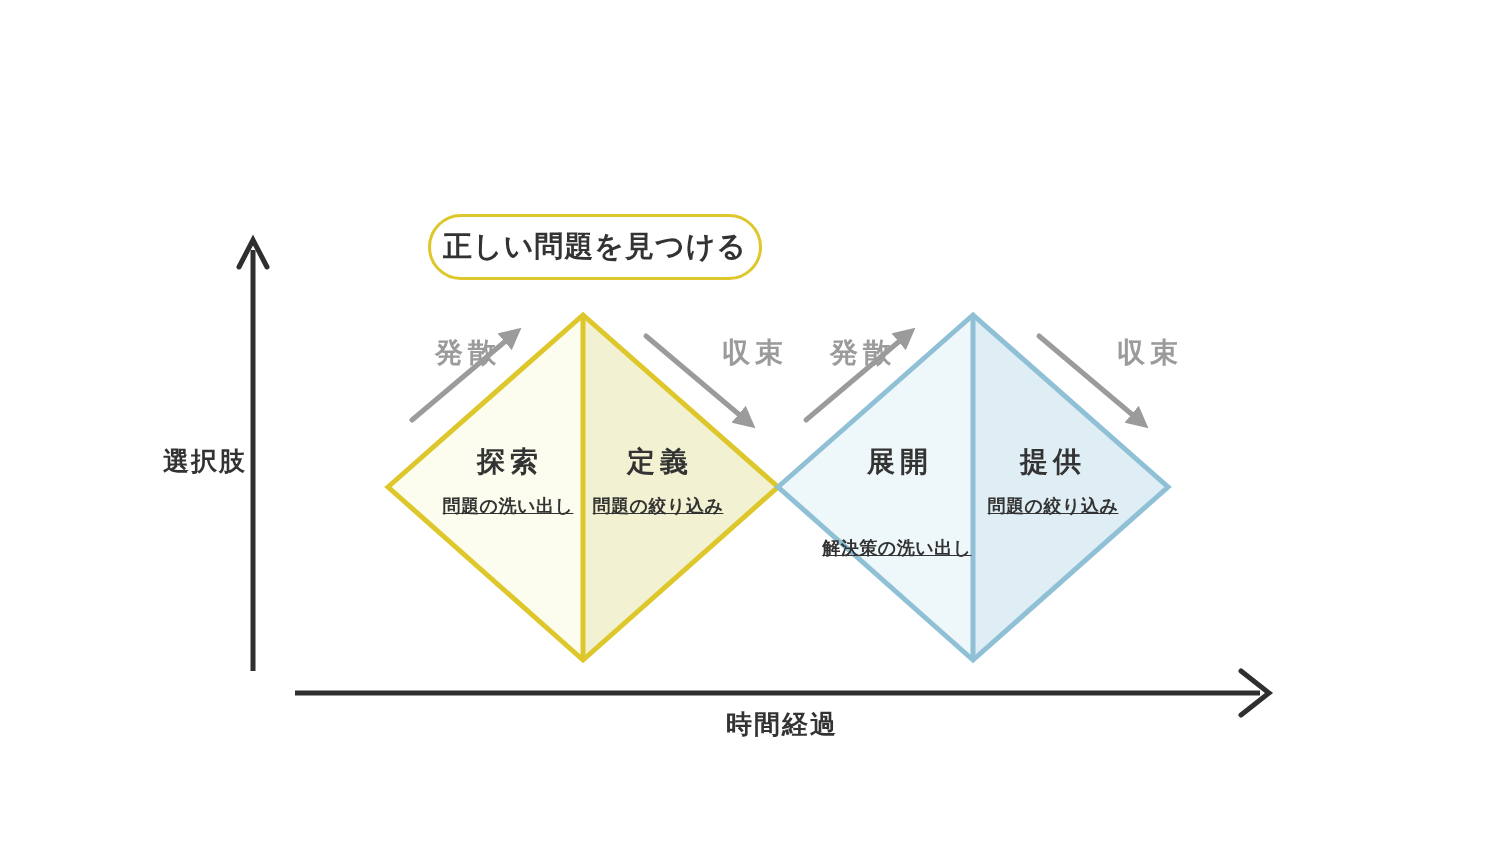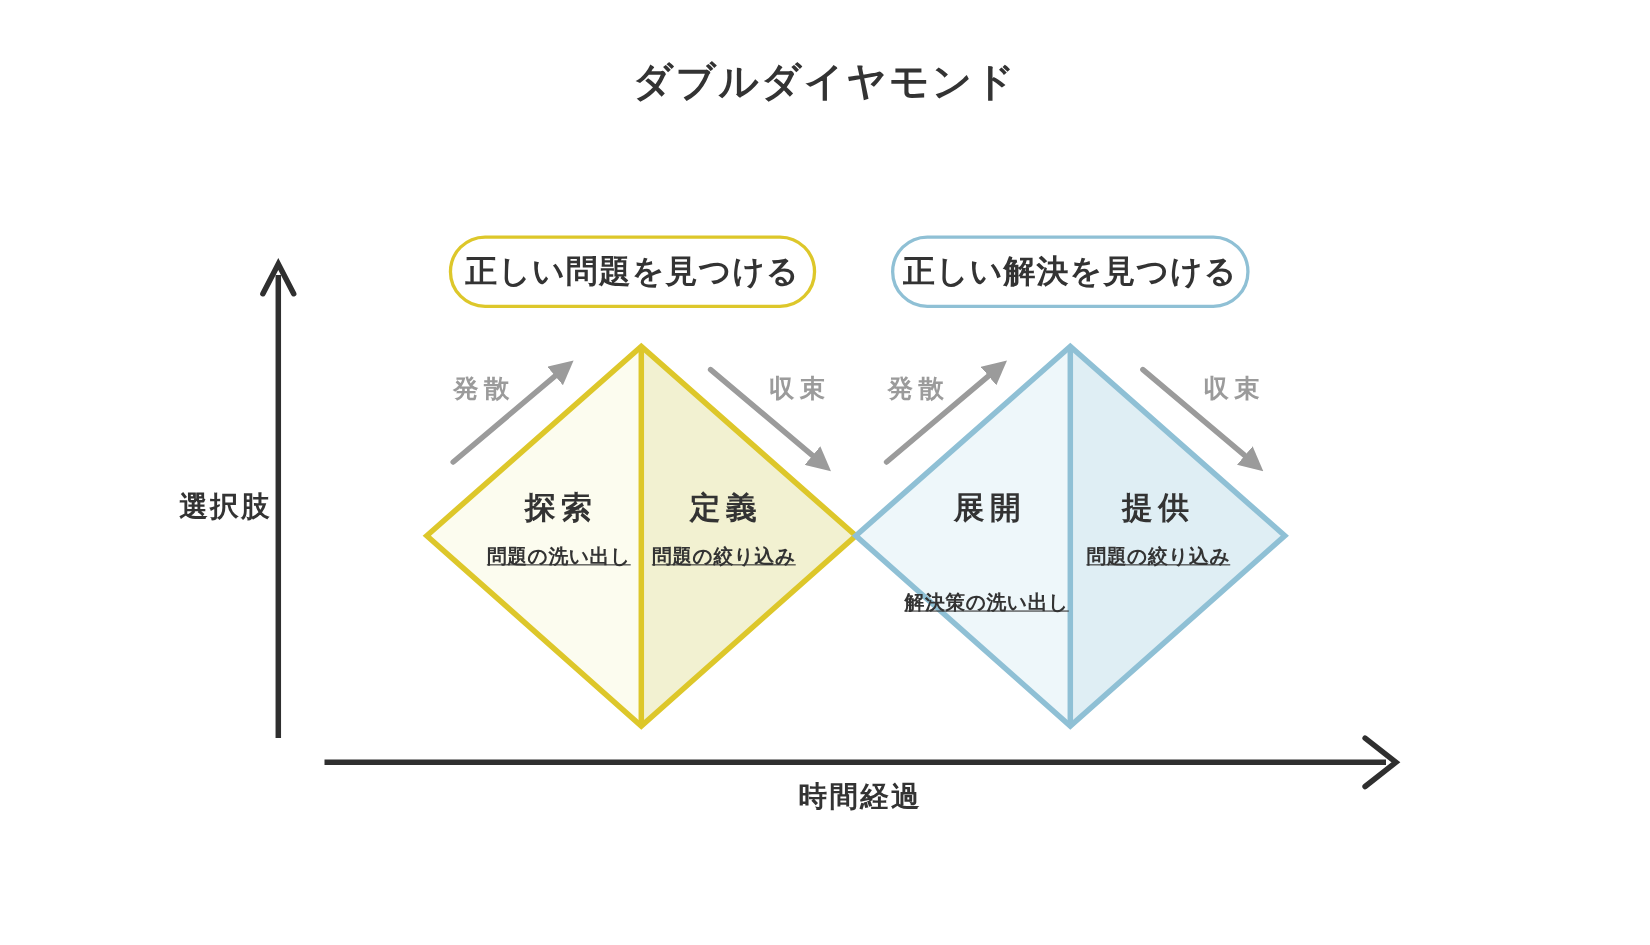--- a/index.html
+++ b/index.html
@@ -21,26 +21,27 @@
     color:var(--text-dark);
   }
   .pill{
     position:absolute;
     display:flex;align-items:center;justify-content:center;
     box-sizing:border-box;
     height:66px;border-radius:33px;background:#fff;
     font-size:29px;font-weight:bold;letter-spacing:1px;
     color:var(--text-dark);
   }
-  .pill-problem{left:408px;top:214px;width:334px;border:3px solid var(--yellow);}
+  .pill-problem{left:428px;top:214px;width:334px;border:3px solid var(--yellow);}
   .pill-solution{left:810px;top:214px;width:326px;border:3px solid var(--blue);}
 
   .flow-label{
-    font-size:23px;font-weight:bold;letter-spacing:5px;
+    font-size:28px;font-weight:bold;letter-spacing:5px;
     color:var(--arrow-gray);
+    margin-left:28px;
   }
   .phase-title{
     font-size:28px;font-weight:bold;letter-spacing:5px;
     color:var(--text-dark);
     text-align:right;
   }
   .phase-subtitle{
     font-size:18px;font-weight:bold;letter-spacing:0.5px;
     color:var(--text-dark);
     text-decoration:underline;
@@ -98,27 +99,23 @@
       <polygon class="outline-blue" points="778,487 973,315 1168,487 973,660"></polygon>
       <line class="divider-blue" x1="973" y1="315" x2="973" y2="660"></line>
     </g>
 
     <line class="flow-arrow" x1="412" y1="420" x2="508" y2="339" marker-end="url(#arrow)"></line>
     <line class="flow-arrow" x1="646" y1="336" x2="742" y2="417" marker-end="url(#arrow)"></line>
     <line class="flow-arrow" x1="806" y1="420" x2="902" y2="339" marker-end="url(#arrow)"></line>
     <line class="flow-arrow" x1="1039" y1="336" x2="1135" y2="417" marker-end="url(#arrow)"></line>
   </svg>
 
-  <div class="abs title">ダブルダイヤモンド</div>
 
   <div class="pill pill-problem">
     <span>正しい問題を見つける</span>
-  </div>
-  <div class="pill pill-solution">
-    <span>正しい解決を見つける</span>
   </div>
 
   <div class="abs flow-label" style="left:440px;top:353px;">発散</div>
   <div class="abs flow-label" style="left:727px;top:353px;">収束</div>
   <div class="abs flow-label" style="left:835px;top:353px;">発散</div>
   <div class="abs flow-label" style="left:1122px;top:353px;">収束</div>
 
   <div class="abs phase-title" style="left:510px;top:462px;">探索</div>
   <div class="abs phase-subtitle" style="left:508px;top:506px;">問題の洗い出し</div>
   <div class="abs phase-title" style="left:660px;top:462px;">定義</div>

